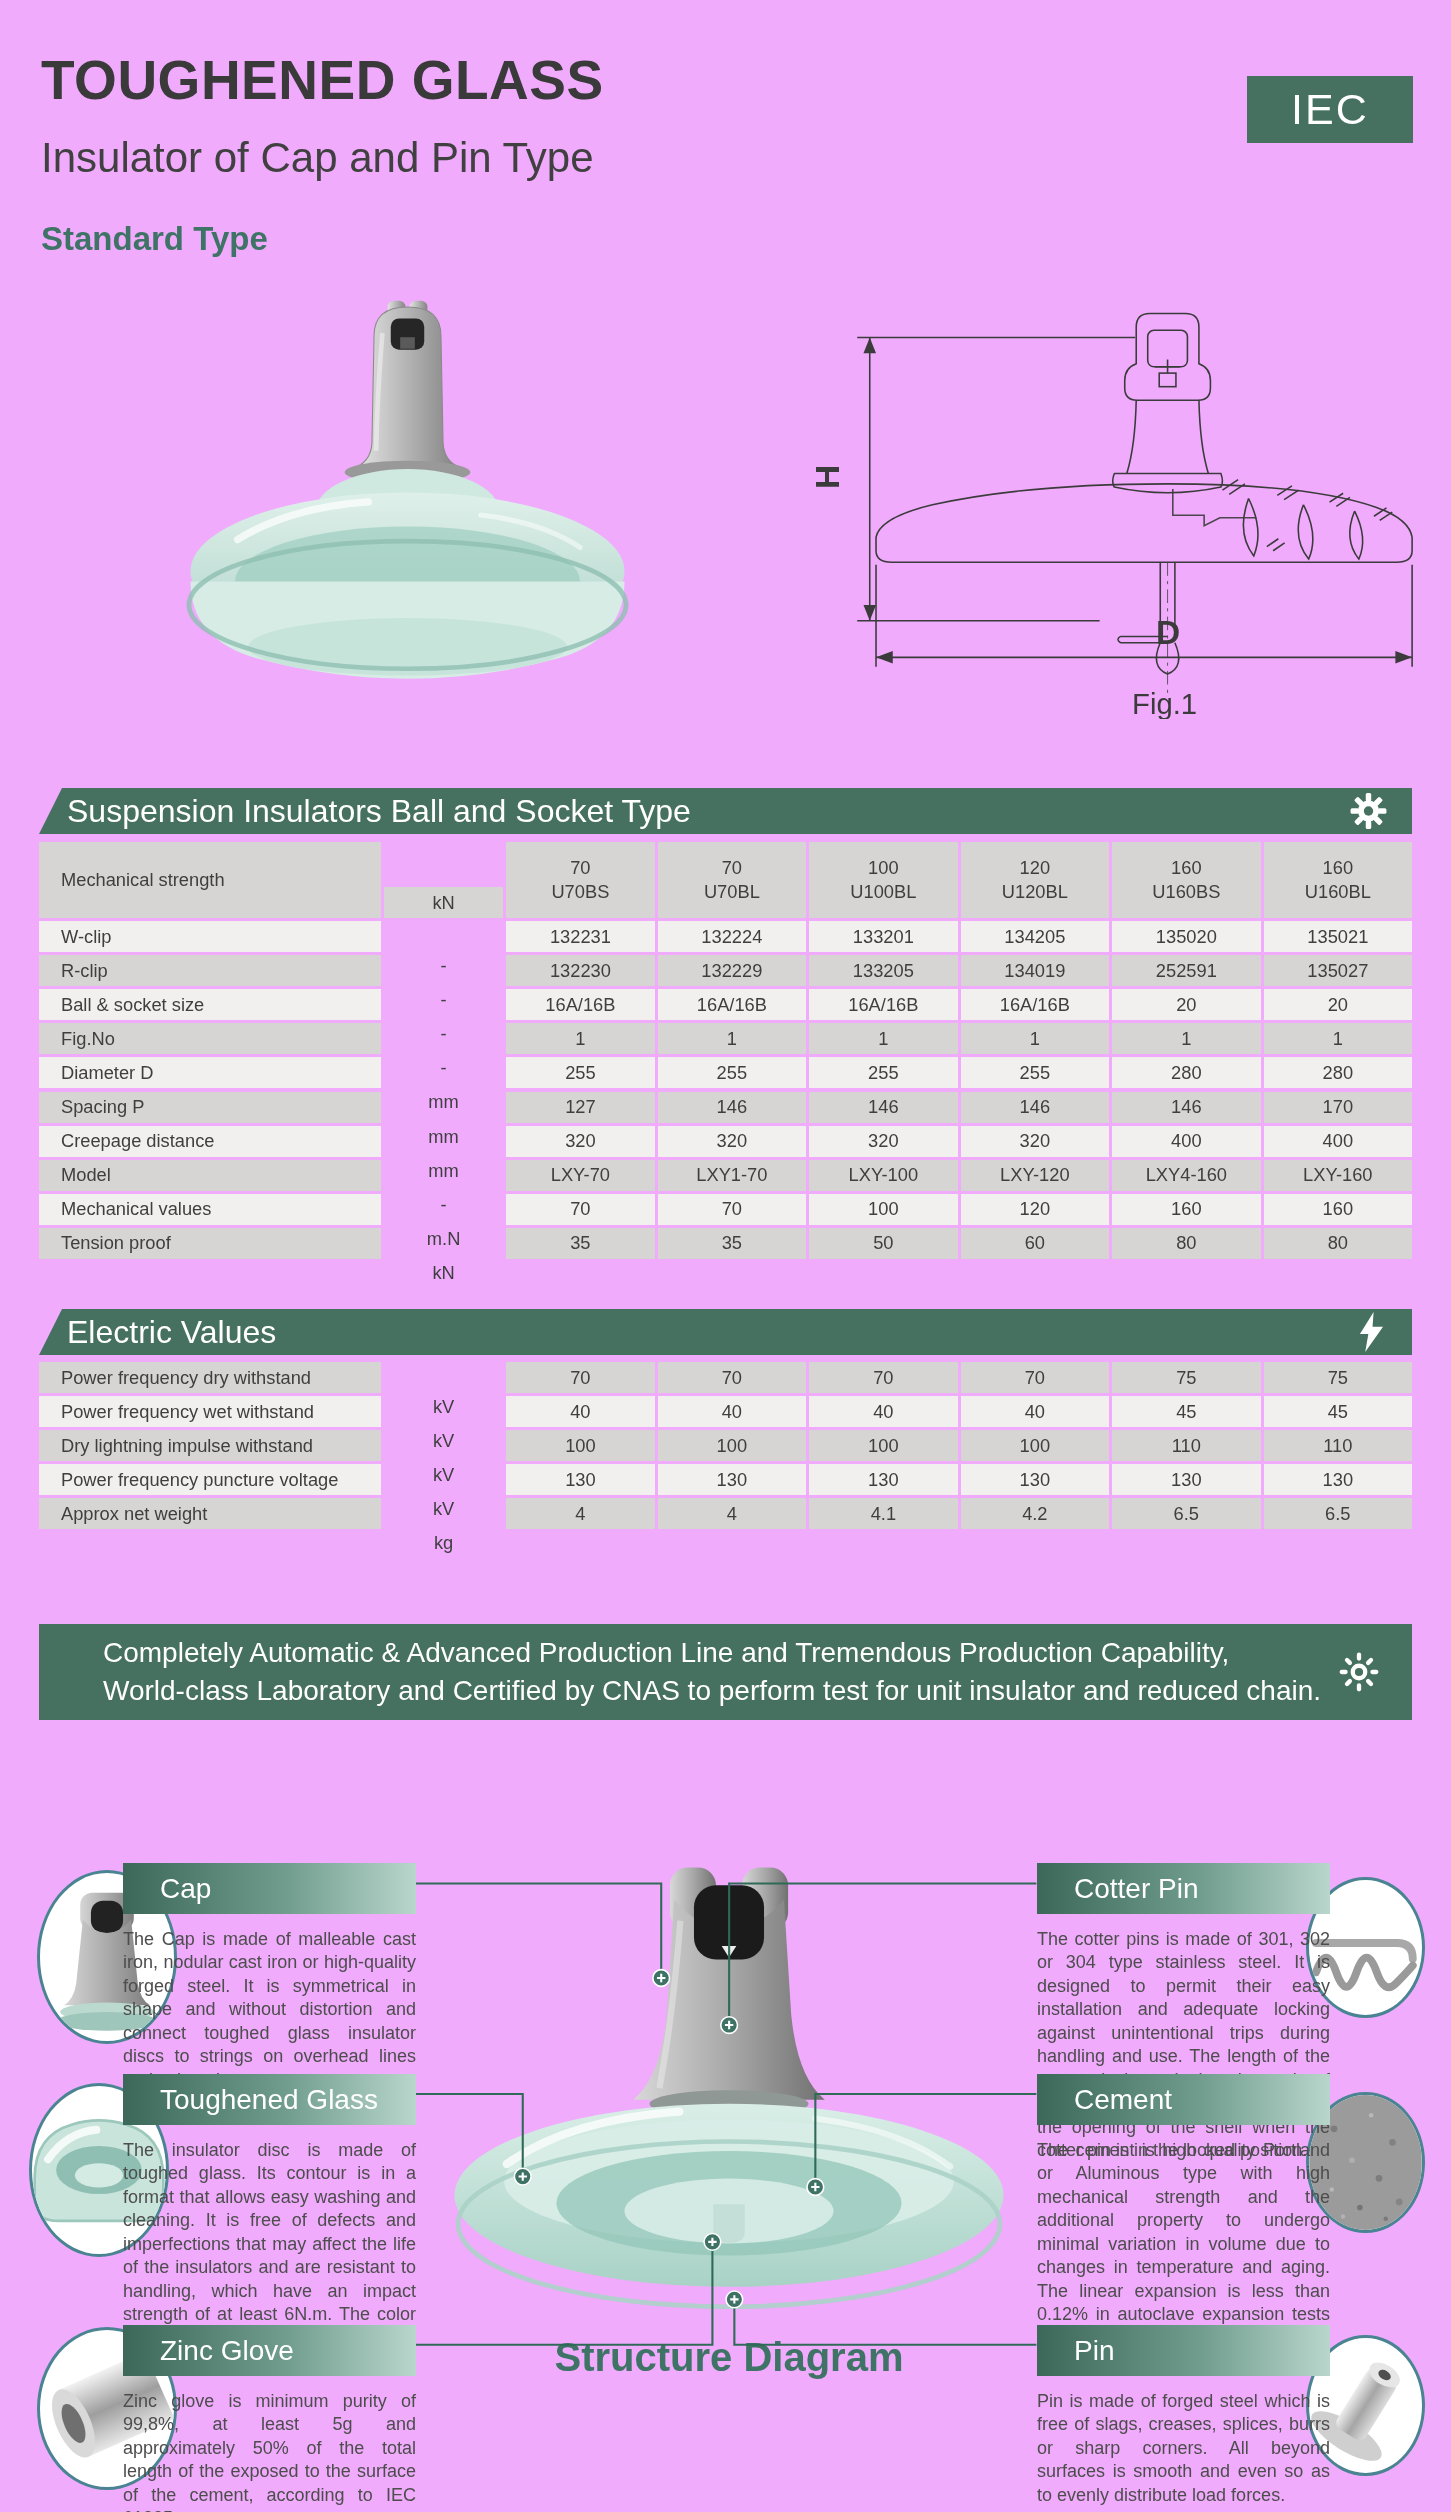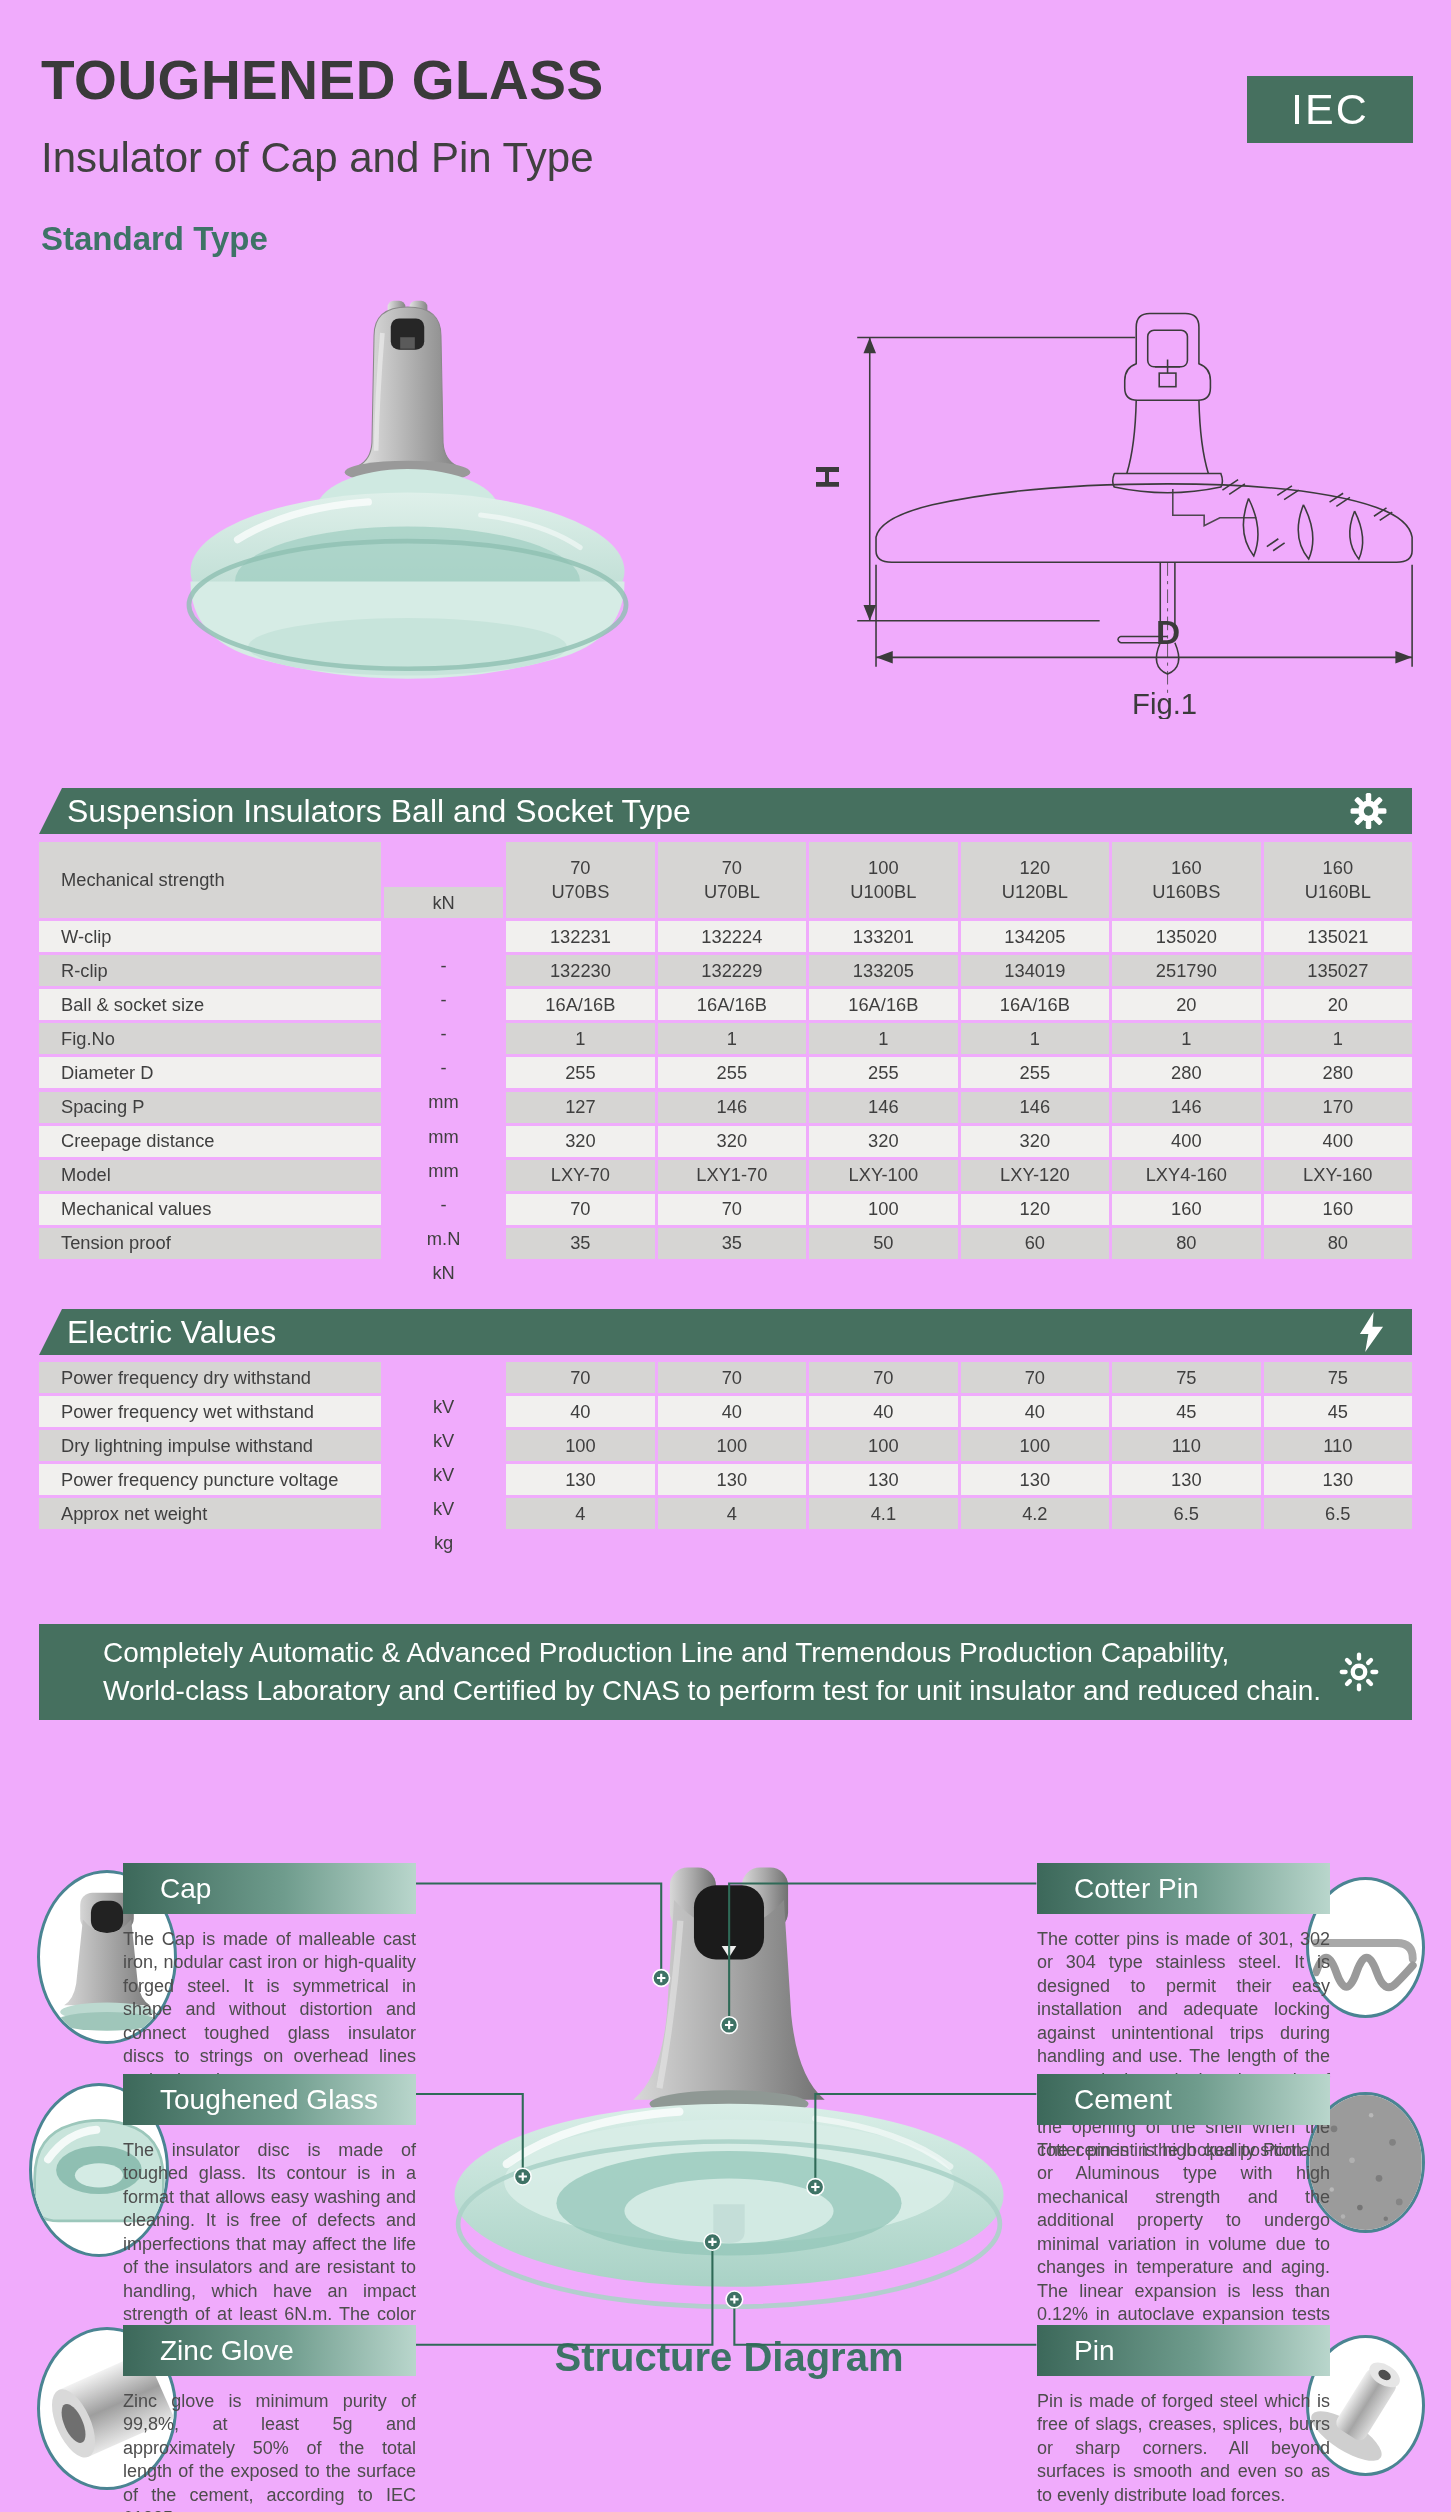--- a/index.html
+++ b/index.html
@@ -211,21 +211,21 @@
         <div class="cell c-val">135020</div>
         <div class="cell c-val">135021</div>
       </div>
       <div class="trow d">
         <div class="cell c-label">R-clip</div>
         <div class="cell c-unit">-</div>
         <div class="cell c-val">132230</div>
         <div class="cell c-val">132229</div>
         <div class="cell c-val">133205</div>
         <div class="cell c-val">134019</div>
-        <div class="cell c-val">251790</div>
+        <div class="cell c-val">252591</div>
         <div class="cell c-val">135027</div>
       </div>
       <div class="trow l">
         <div class="cell c-label">Ball &amp; socket size</div>
         <div class="cell c-unit">-</div>
         <div class="cell c-val">16A/16B</div>
         <div class="cell c-val">16A/16B</div>
         <div class="cell c-val">16A/16B</div>
         <div class="cell c-val">16A/16B</div>
         <div class="cell c-val">20</div>

